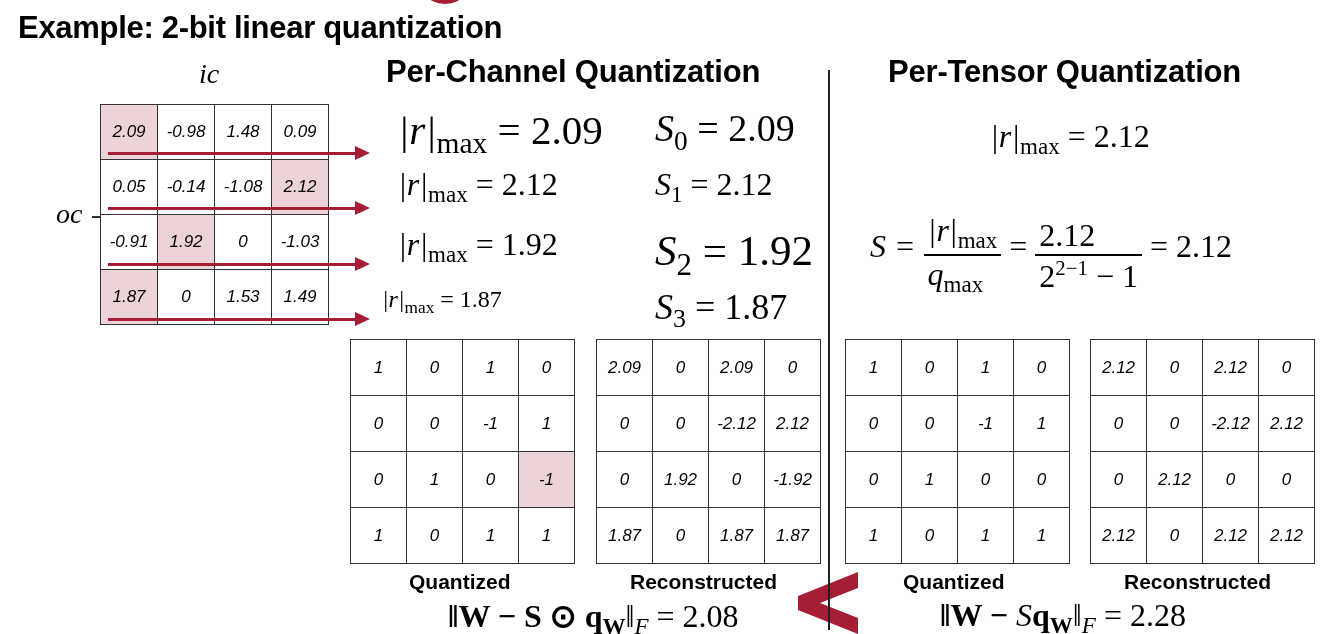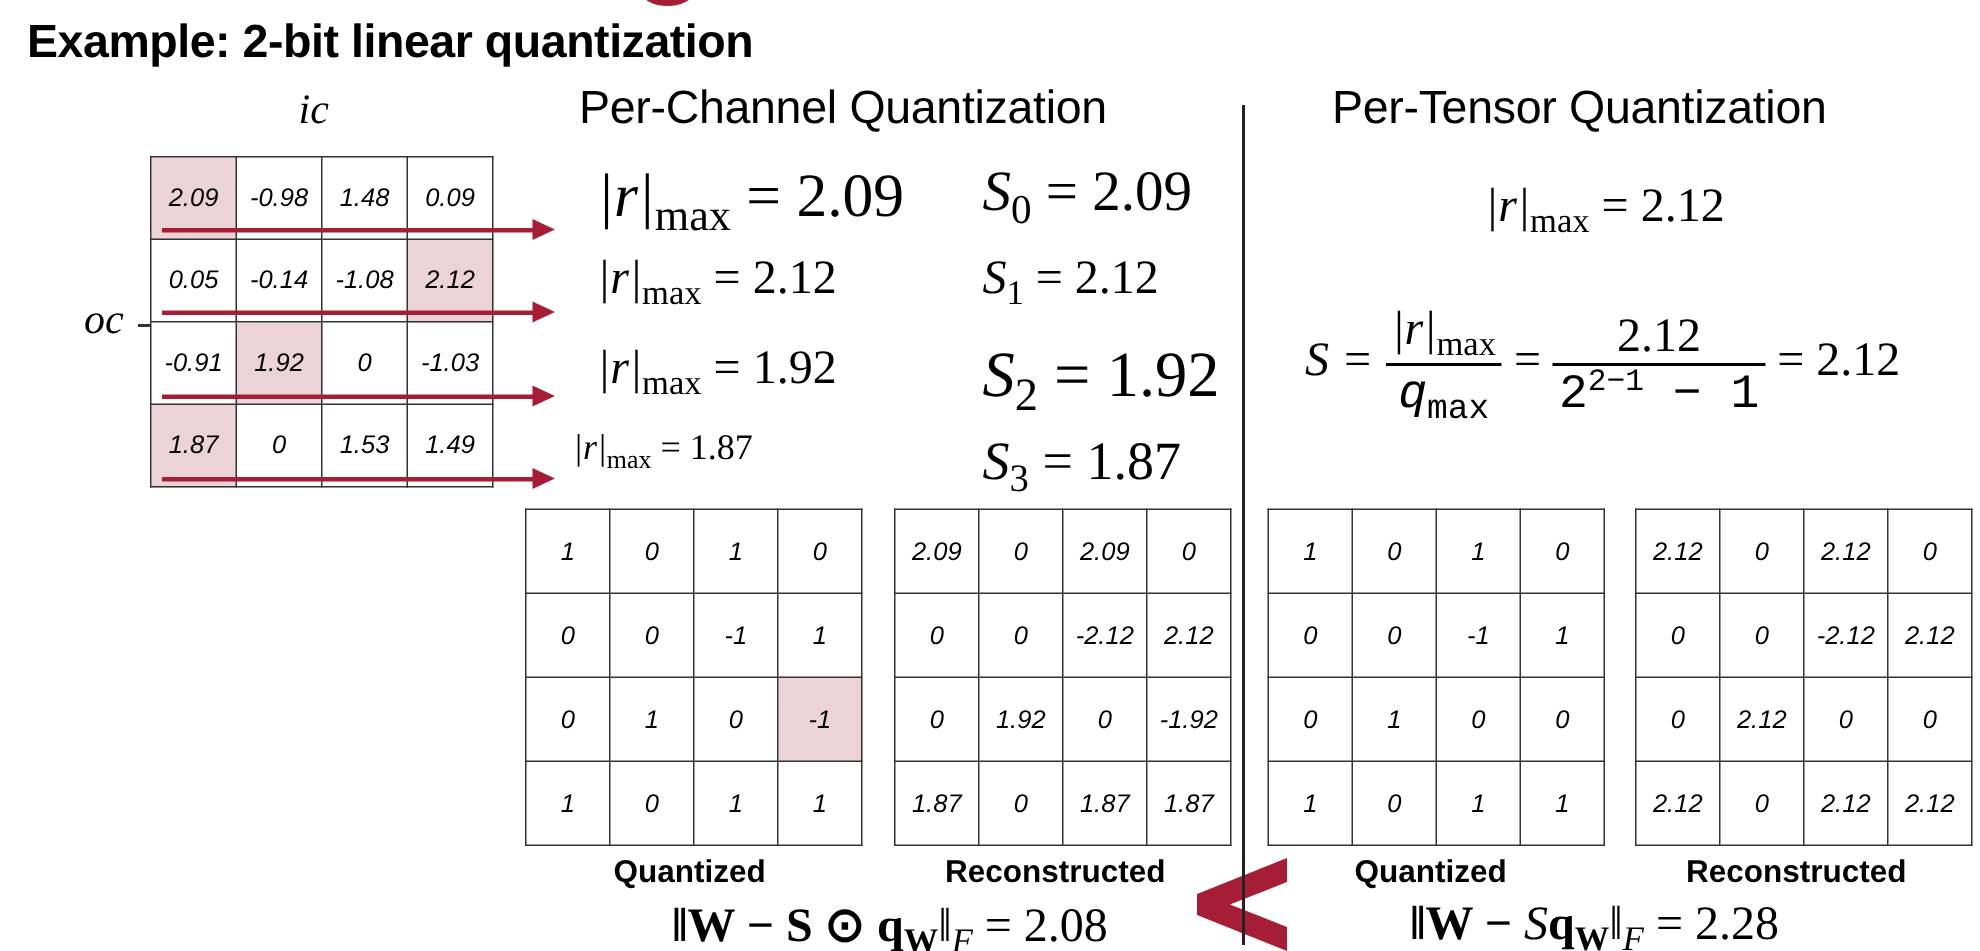--- a/index.html
+++ b/index.html
@@ -1,36 +1,36 @@
 <!DOCTYPE html>
 <html><head>
 <meta charset="utf-8">
 <style>
   html,body{margin:0;padding:0;background:#fff;}
   body{width:1320px;height:634px;position:relative;overflow:hidden;font-family:"Liberation Sans",sans-serif;color:#000;}
   .abs{position:absolute;}
   .red-blob{left:428px;top:-14px;width:34px;height:18px;border-radius:50%;background:#a51e36;}
   .title{left:18px;top:10px;font-size:31px;font-weight:bold;letter-spacing:-0.3px;white-space:nowrap;}
-  .sec-title{font-size:31px;font-weight:normal;white-space:nowrap;letter-spacing:-0.2px;}
+  .sec-title{font-size:31px;font-weight:bold;white-space:nowrap;letter-spacing:-0.2px;}
   .math{font-family:"Liberation Serif",serif;white-space:nowrap;}
   .axis{font-family:"Liberation Serif",serif;font-style:italic;font-size:28px;}
   table.grid{border-collapse:collapse;position:absolute;}
   table.grid td{border:1.5px solid #333;text-align:center;font-style:italic;font-family:"Liberation Sans",sans-serif;padding:0;}
   table.orig td{width:56px;height:54px;font-size:17px;}
   table.q td{width:55px;height:55px;font-size:17px;}
   td.hl{background:#ecd3d8;}
   .arrow{position:absolute;height:3px;background:#a51e36;}
   .arrow::after{content:"";position:absolute;right:-14px;top:-6px;border-left:15px solid #a51e36;border-top:7.5px solid transparent;border-bottom:7.5px solid transparent;}
   .vline{position:absolute;left:828px;top:70px;width:1.5px;height:560px;background:#222;}
   .caption{font-size:21px;font-weight:bold;white-space:nowrap;}
   .lt{left:796px;top:568px;width:64px;height:66px;}
   sub{font-size:0.72em;}
-  .frac{display:inline-block;vertical-align:middle;text-align:center;}
+  .frac{display:inline-block;vertical-align:middle;margin-top:12px;}
   .frac .num{display:block;border-bottom:2px solid #000;padding:0 4px;}
-  .frac .den{display:block;padding:0 4px;font-family:Liberation Mono, monospace;}
+  .frac .den{display:block;padding:0 4px;}
 </style>
 </head>
 <body>
 
 <div class="abs red-blob"></div>
 <div class="abs title">Example: 2-bit linear quantization</div>
 
 <div class="abs axis" style="left:199px;top:58px;">ic</div>
 <div class="abs axis" style="left:56px;top:198px;">oc</div>
 <div class="abs" style="left:92px;top:216px;width:8px;height:1.5px;background:#333;"></div>

